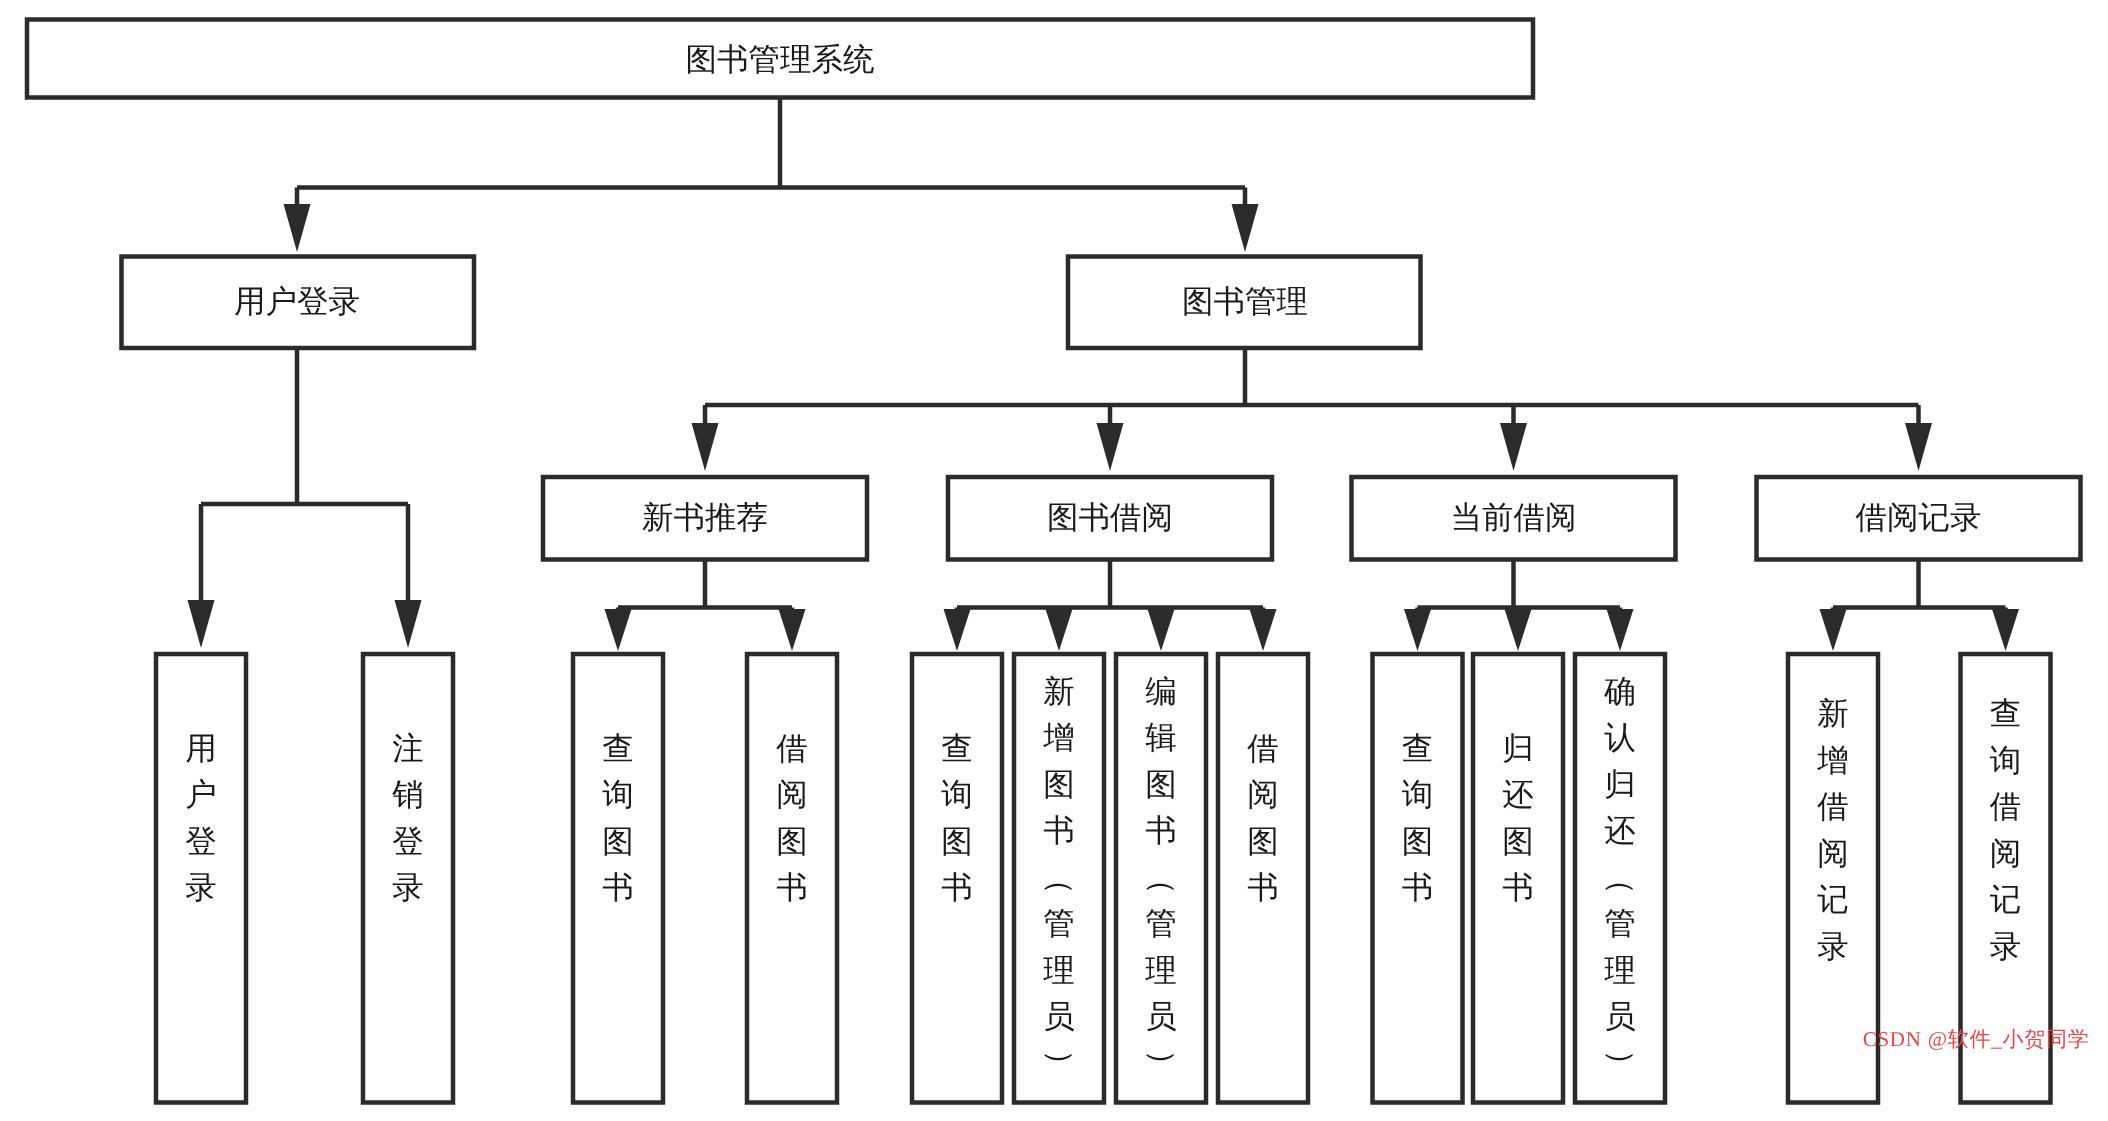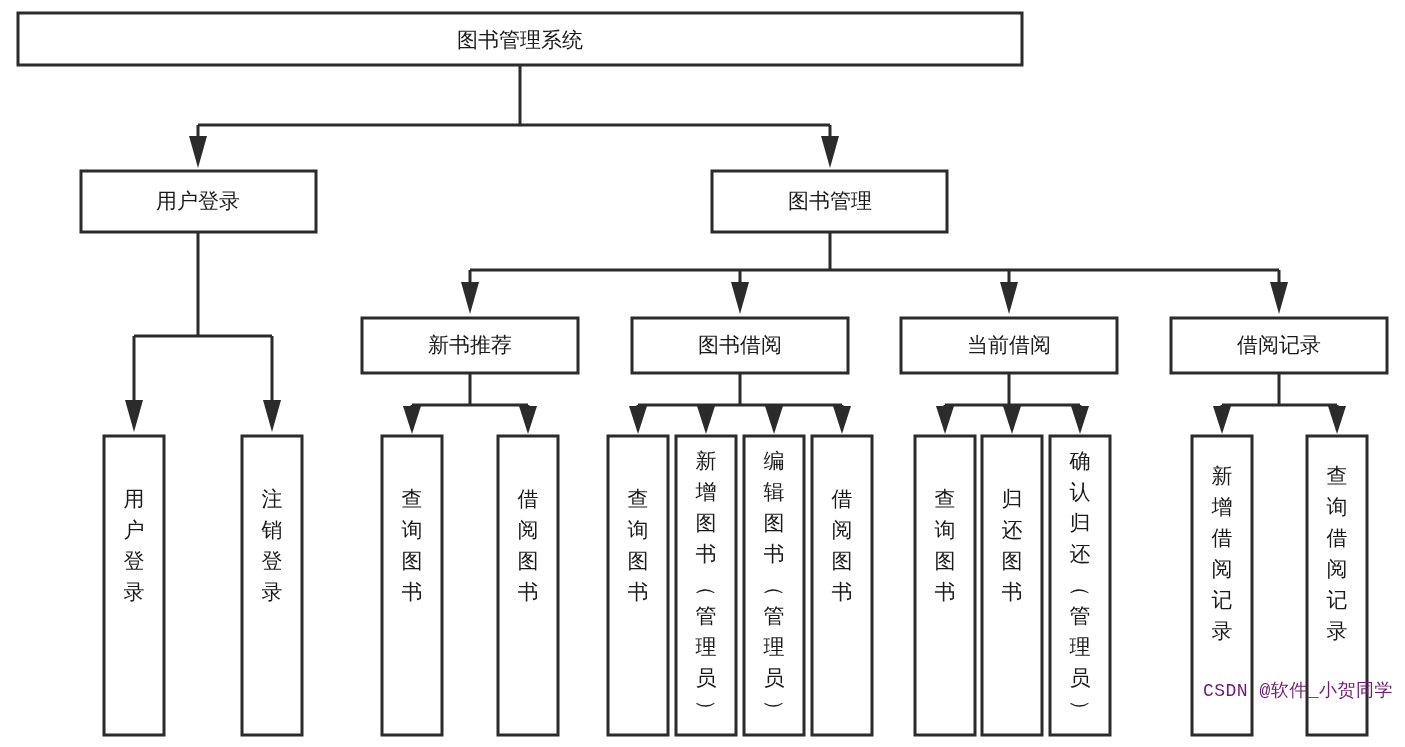--- a/index.html
+++ b/index.html
@@ -55,23 +55,23 @@
   .node-label-v {
     font-family: "DejaVu Sans", "Liberation Sans", sans-serif;
     font-size: 21px;
     fill: #1a1a1a;
     text-anchor: middle;
   }
   .watermark {
     position: absolute;
     right: 12px;
     bottom: 6px;
-    font-family: Liberation Mono, monospace;
-    font-size: 18px;
-    color: #701a75;
+    font-family: Liberation Serif, serif;
+    font-size: 14px;
+    color: #ef4444;
     white-space: nowrap;
     letter-spacing: 0.5px;
     pointer-events: none;
   }
 </style>
 </head>
 <body>
 
 <div id="diagram-root">
 

